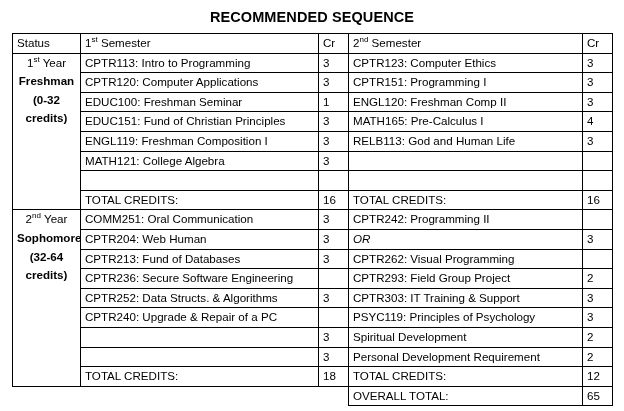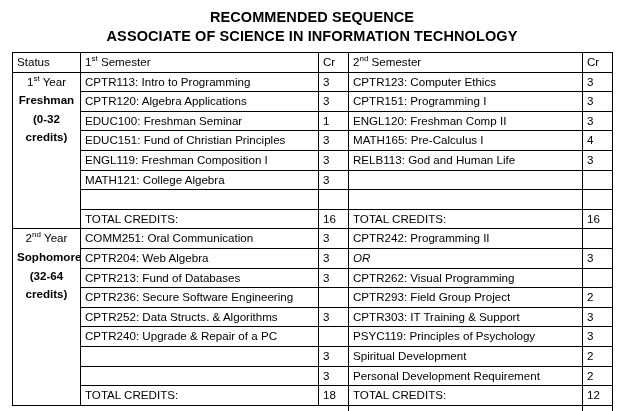--- a/index.html
+++ b/index.html
@@ -78,21 +78,20 @@
     font-weight: bold;
   }
 </style>
 </head>
 <body>
 
 <div class="page">
 
   <div class="title-block">
     <div class="title-line">RECOMMENDED SEQUENCE</div>
-    <div class="title-line">ASSOCIATE OF SCIENCE IN INFORMATION TECHNOLOGY</div>
   </div>
 
   <table class="sched">
     <colgroup>
       <col class="col-status">
       <col class="col-course1">
       <col class="col-cr1">
       <col class="col-course2">
       <col class="col-cr2">
     </colgroup>
@@ -112,21 +111,21 @@
         <div class="sub">Freshman</div>
         <div class="sub">(0-32</div>
         <div class="sub">credits)</div>
       </td>
       <td>CPTR113: Intro to Programming</td>
       <td class="cr">3</td>
       <td>CPTR123: Computer Ethics</td>
       <td class="cr">3</td>
     </tr>
     <tr>
-      <td>CPTR120: Algebra Applications</td>
+      <td>CPTR120: Computer Applications</td>
       <td class="cr">3</td>
       <td>CPTR151: Programming I</td>
       <td class="cr">3</td>
     </tr>
     <tr>
       <td>EDUC100: Freshman Seminar</td>
       <td class="cr">1</td>
       <td>ENGL120: Freshman Comp II</td>
       <td class="cr">3</td>
     </tr>
@@ -167,21 +166,21 @@
         <div class="sub">Sophomore</div>
         <div class="sub">(32-64</div>
         <div class="sub">credits)</div>
       </td>
       <td>COMM251: Oral Communication</td>
       <td class="cr">3</td>
       <td>CPTR242: Programming II</td>
       <td class="cr"></td>
     </tr>
     <tr>
-      <td>CPTR204: Web Algebra</td>
+      <td>CPTR204: Web Human</td>
       <td class="cr">3</td>
       <td class="or-row">OR</td>
       <td class="cr">3</td>
     </tr>
     <tr>
       <td>CPTR213: Fund of Databases</td>
       <td class="cr">3</td>
       <td>CPTR262: Visual Programming</td>
       <td class="cr"></td>
     </tr>

